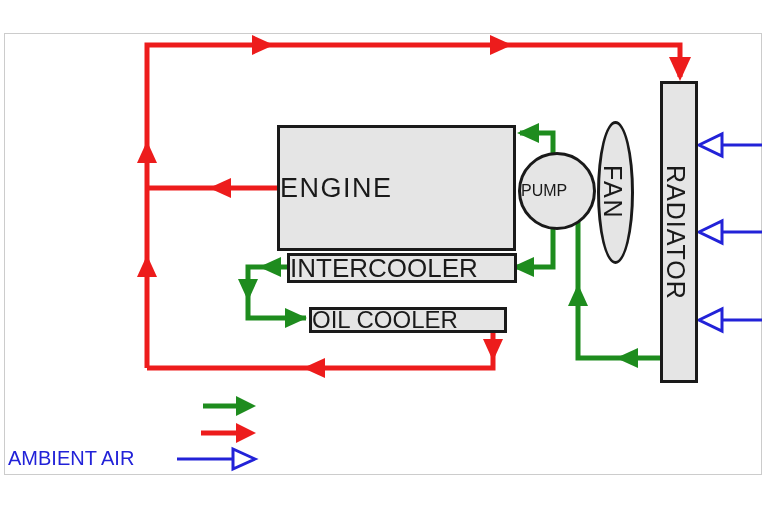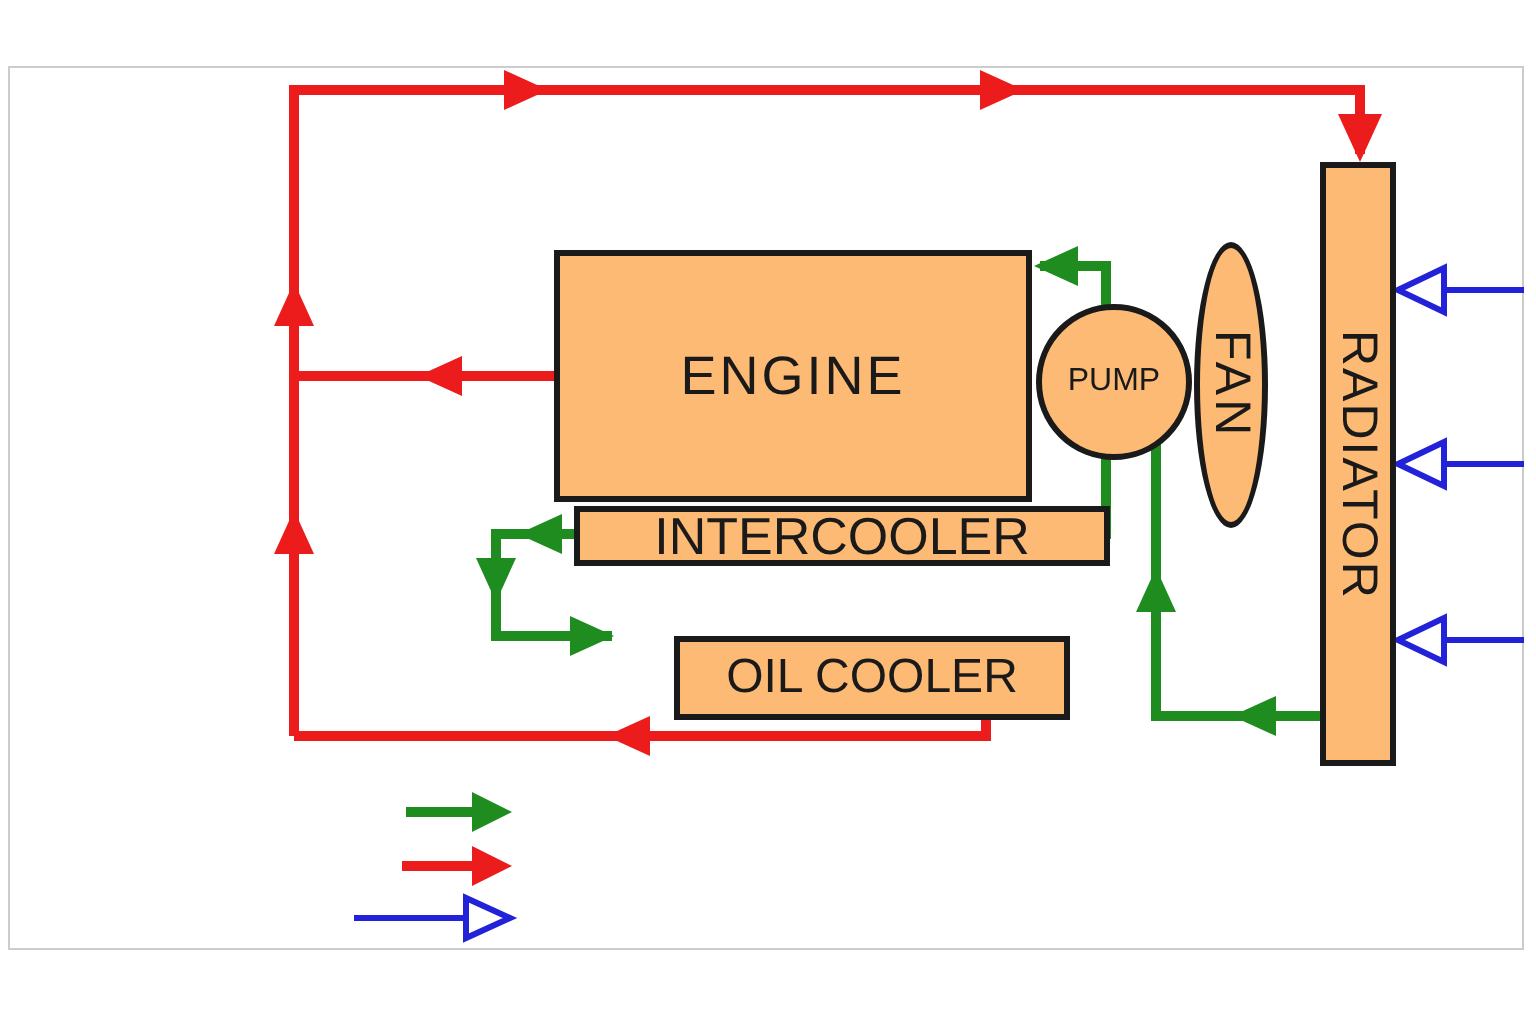--- a/index.html
+++ b/index.html
@@ -14,28 +14,28 @@
   svg.wires{position:absolute;left:0;top:0;width:768px;height:512px;}
   .s-ret{stroke:var(--return,#ed1c1c);fill:none;}
   .s-sup{stroke:var(--supply,#1e8c1e);fill:none;}
   .s-amb{stroke:var(--ambient,#2222d8);fill:none;}
   .f-ret{fill:var(--return,#ed1c1c);stroke:none;}
   .f-sup{fill:var(--supply,#1e8c1e);stroke:none;}
   .f-open{fill:#ffffff;stroke:var(--ambient,#2222d8);stroke-width:3;}
   .w5{stroke-width:5;} .w3{stroke-width:3;}
   .comp{
     position:absolute;box-sizing:border-box;border:3px solid var(--ink,#1a1a1a);
-    background:#fdba74;display:flex;align-items:center;justify-content:center;
+    background:#e5e5e5;display:flex;align-items:center;justify-content:flex-start;
   }
   .comp .lbl{white-space:nowrap;line-height:1;}
   .box-engine{left:277px;top:125px;width:239px;height:126px;}
   .box-engine .lbl{font-size:27px;letter-spacing:1.5px;}
-  .box-intercooler{left:287px;top:253px;width:268px;height:30px;}
+  .box-intercooler{left:287px;top:253px;width:230px;height:30px;}
   .box-intercooler .lbl{font-size:26px;}
-  .box-oilcooler{left:309px;top:318px;width:198px;height:42px;margin-left:28px;}
+  .box-oilcooler{left:309px;top:307px;width:198px;height:26px;}
   .box-oilcooler .lbl{font-size:24px;}
   .box-pump{left:518px;top:152px;width:78px;height:78px;border-radius:50%;}
   .box-pump .lbl{font-size:16px;}
   .box-fan{left:597px;top:121px;width:37px;height:143px;border-radius:50%;}
   .box-fan .lbl{font-size:25px;writing-mode:vertical-rl;letter-spacing:2px;}
   .box-radiator{left:660px;top:81px;width:38px;height:302px;}
   .box-radiator .lbl{font-size:25px;writing-mode:vertical-rl;letter-spacing:1px;}
   .legend-label{position:absolute;left:8px;font-size:20px;line-height:1;white-space:nowrap;}
   .legend-supply{top:394px;color:var(--supply_text,#3f976b);}
   .legend-return{top:421px;color:var(--return,#ed1c1c);}
@@ -101,14 +101,15 @@
   <div class="comp box-pump">
     <span class="lbl">PUMP</span>
   </div>
   <div class="comp box-fan">
     <span class="lbl">FAN</span>
   </div>
   <div class="comp box-radiator">
     <span class="lbl">RADIATOR</span>
   </div>
 
+  <div class="legend-label legend-ambient">AMBIENT AIR</div>
 
 </div>
 
 </body></html>

